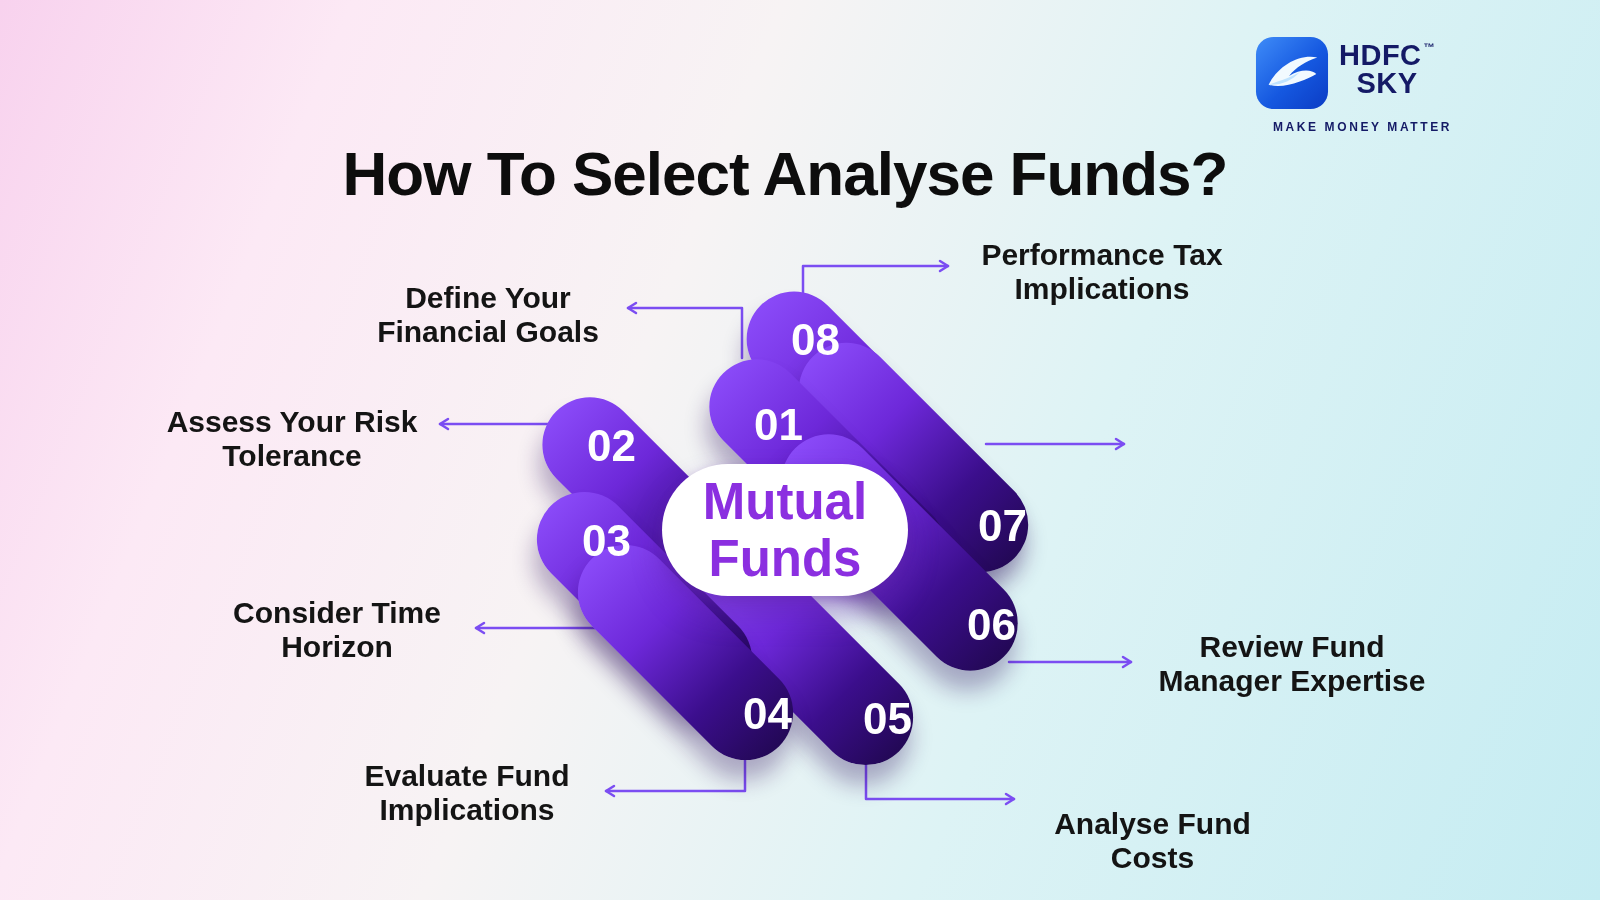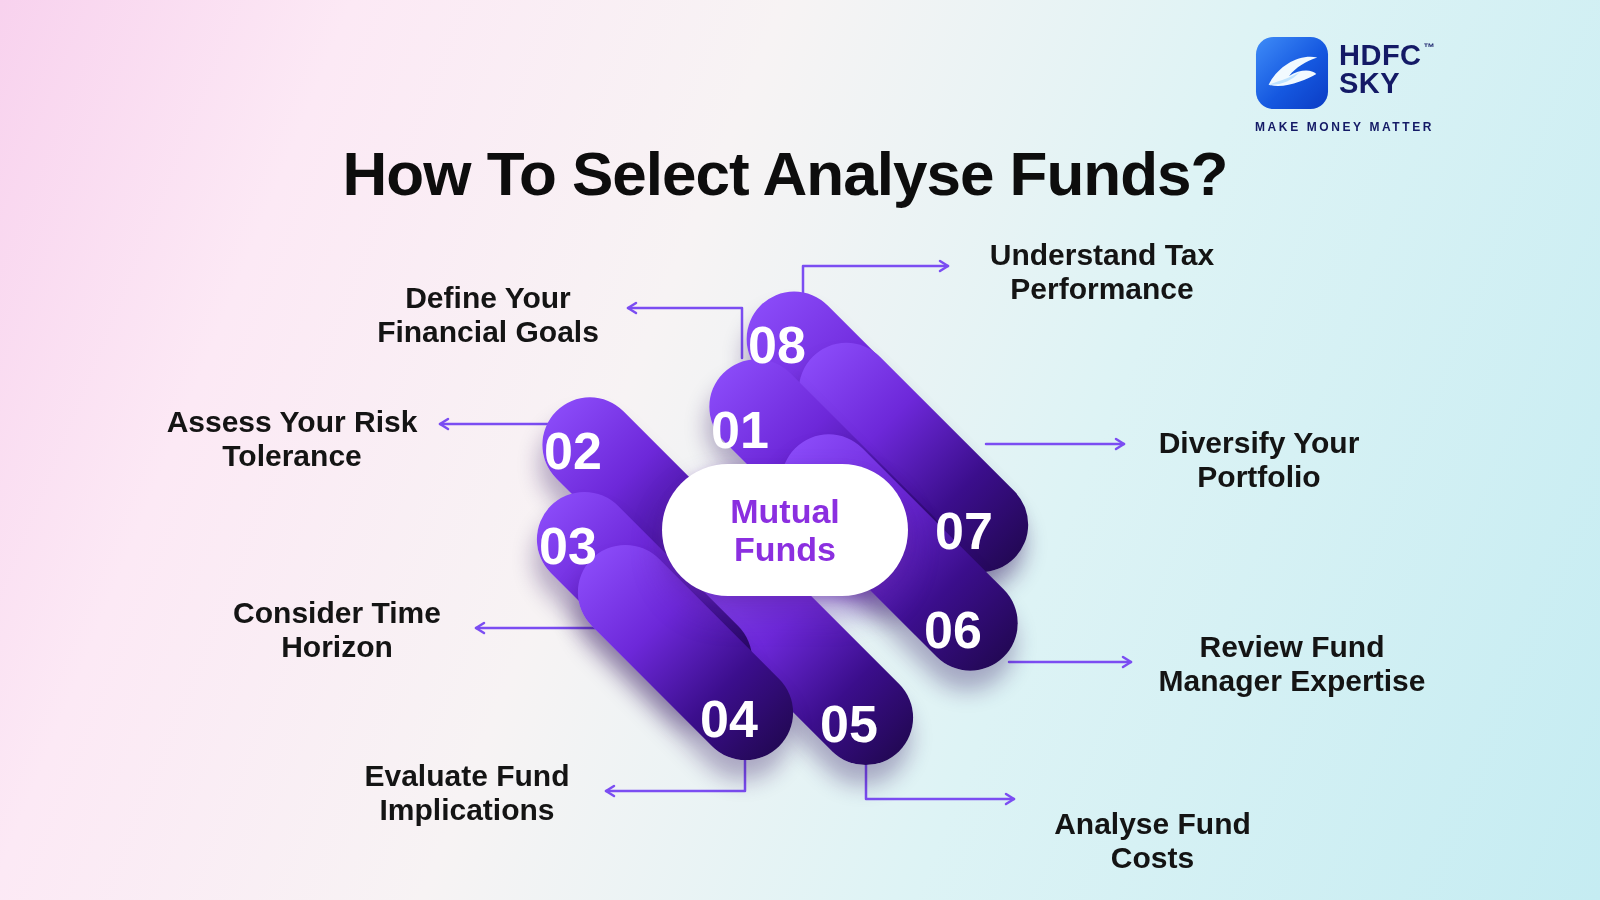--- a/index.html
+++ b/index.html
@@ -19,21 +19,21 @@
     position: absolute;
     left: 85px; top: 138px; width: 1400px;
     margin: 0;
     text-align: center;
     font-size: 62px;
     font-weight: 800;
     letter-spacing: -1px;
     color: #0d0d0d;
   }
   
-  .logo { position: absolute; left: 1255px; top: 36px; width: 215px; }
+  .logo { position: absolute; left: 1255px; top: 36px; width: 215px; text-align: center; }
   .logo-row { display: flex; align-items: flex-start; gap: 10px; }
   .logo-icon { width: 74px; height: 74px; display: block; }
   .logo-text { line-height: 0.95; padding-top: 6px; color: #141a66; font-weight: 800; font-size: 29px; letter-spacing: 0.5px; }
   .brand-line { display: flex; align-items: flex-start; }
   .brand-line sup { font-size: 11px; font-weight: 700; margin-left: 2px; line-height: 1; }
   .tagline {
     margin-top: 10px;
     font-size: 12px;
     font-weight: 700;
     letter-spacing: 2.6px;
@@ -45,42 +45,42 @@
     position: absolute;
     height: 95px;
     border-radius: 48px;
     transform: rotate(45deg);
     background: linear-gradient(90deg, #8a4af8 0%, #6d28d9 35%, #3b0e8c 70%, #230856 100%);
     box-shadow: 12px 16px 22px rgba(45, 12, 90, 0.32);
   }
   .num {
     position: absolute;
     width: 92px;
-    text-align: left;
-    font-size: 52px;
+    text-align: right;
+    font-size: 44px;
     font-weight: 800;
     color: #ffffff;
     z-index: 10;
   }
   
   .center-pill {
     position: absolute;
     left: 662px; top: 464px;
     width: 246px; height: 132px;
     background: #ffffff;
     border-radius: 70px;
     display: flex; align-items: center; justify-content: center;
     z-index: 11;
     box-shadow: 0 18px 30px rgba(98, 40, 170, 0.45), 0 4px 10px rgba(98, 40, 170, 0.3);
   }
   .center-pill span {
     display: block;
     width: 210px;
     text-align: center;
-    font-size: 34px;
+    font-size: 51px;
     font-weight: 800;
     line-height: 1.12;
     color: #8b2fe0;
   }
   
   .step-label {
     position: absolute;
     font-size: 30px;
     font-weight: 800;
     color: #141414;
@@ -160,16 +160,15 @@
   <div class="center-pill">
     <span>Mutual Funds</span>
   </div>
 
   <div class="step-label" style="left:358px; top:281px; width:260px;">Define Your Financial Goals</div>
   <div class="step-label" style="left:152px; top:405px; width:280px;">Assess Your Risk Tolerance</div>
   <div class="step-label" style="left:217px; top:596px; width:240px;">Consider Time Horizon</div>
   <div class="step-label" style="left:332px; top:759px; width:270px;">Evaluate Fund Implications</div>
   <div class="step-label" style="left:1035px; top:807px; width:235px;">Analyse Fund Costs</div>
   <div class="step-label" style="left:1147px; top:630px; width:290px;">Review Fund Manager Expertise</div>
-  <div class="step-label" style="left:1139px; top:426px; width:240px;">Diversify Your Portfolio</div>
-  <div class="step-label" style="left:957px; top:238px; width:290px;">Understand Tax Performance</div>
+  <div class="step-label" style="left:957px; top:238px; width:290px;">Performance Tax Implications</div>
 
 </div>
 
 </body></html>

